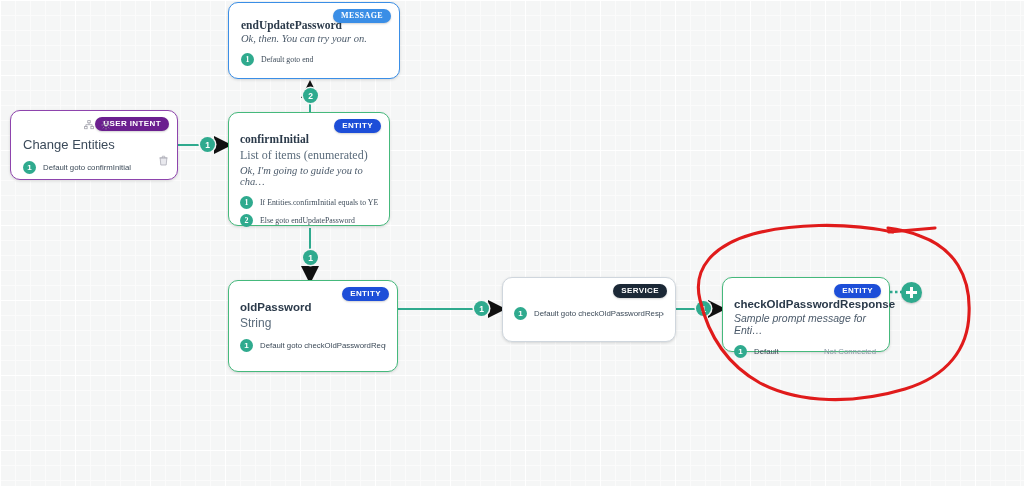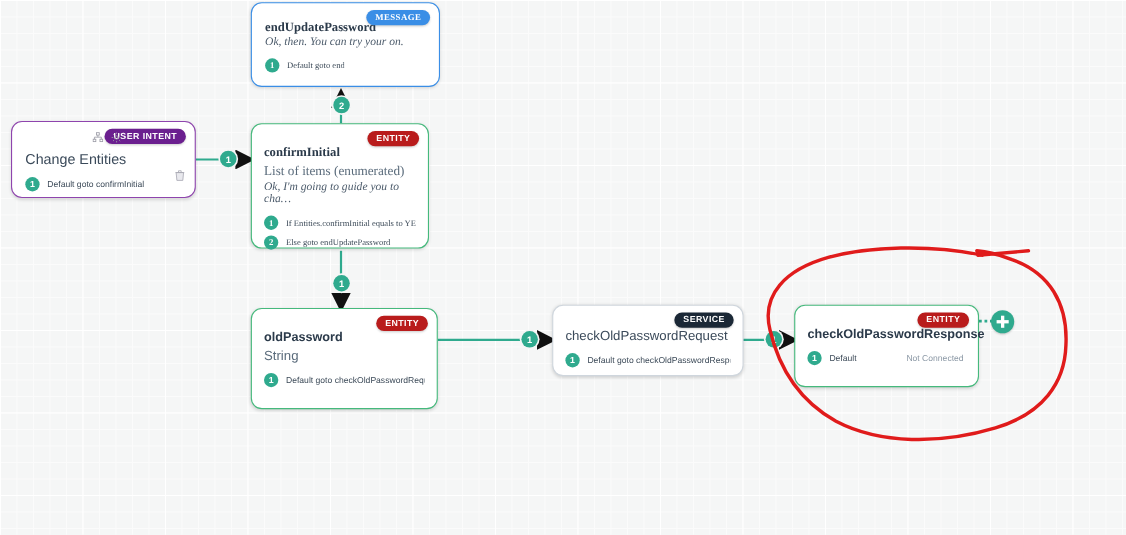--- a/index.html
+++ b/index.html
@@ -27,21 +27,21 @@
   .node.entity{border:1.6px solid #45b97c;}
   .node.message{border:1.6px solid #3a8ee6;font-family:Liberation Serif, serif;}
   .node.service{border:1.6px solid #cfd6dd;}
   .node.intent{border:1.6px solid #8e44ad;}
   .badge{
     position:absolute;top:6px;right:8px;
     border-radius:9px;color:#fff;font-size:8px;font-weight:bold;
     letter-spacing:.4px;padding:3px 8px 3px 8px;line-height:1;
     box-shadow:0 1px 2px rgba(0,0,0,.18);
   }
-  .badge.entity{background:#b91c1c;text-align:right;}
+  .badge.entity{background:#1d4ed8;text-align:right;}
   .badge.message{background:#3a8ee6;}
   .badge.service{background:#1b2836;}
   .badge.intent{background:#6b1f8f;}
   .n-title{font-size:11.5px;font-weight:bold;color:#2b3a4a;}
   .n-title.big{font-size:13px;font-weight:normal;color:#3b4a5a;}
   .n-sub{font-size:12px;color:#5a6b7b;margin-top:3px;}
   .n-prompt{font-size:10.5px;font-style:italic;color:#4b5a6a;margin-top:2px;}
   .rows{margin-top:9px;}
   .row{display:flex;align-items:center;gap:7px;margin-top:5px;position:relative;}
   .dot{
@@ -180,34 +180,34 @@
           <div class="dot">1</div>
           <div class="row-lbl">Default goto checkOldPasswordRequest</div>
         </div>
       </div>
     </div>
   </div>
 
   <div class="node service" style="left:502px;top:277px;width:174px;height:65px;">
     <div class="badge service">SERVICE</div>
     <div style="padding:20px 11px 0 11px;">
-      <div class="n-title big" style="font-size:12px;">checkOldPasswordRequest</div>
       <div class="rows">
         <div class="row">
           <div class="dot">1</div>
           <div class="row-lbl">Default goto checkOldPasswordResponse</div>
         </div>
       </div>
     </div>
   </div>
 
   <div class="node entity" style="left:722px;top:277px;width:168px;height:75px;">
     <div class="badge entity">ENTITY</div>
     <div style="padding:20px 11px 0 11px;">
       <div class="n-title">checkOldPasswordResponse</div>
+      <div class="n-prompt">Sample prompt message for Enti…</div>
       <div class="rows">
         <div class="row">
           <div class="dot">1</div>
           <div class="row-lbl">Default</div>
           <div class="row-right">Not Connected</div>
         </div>
       </div>
     </div>
   </div>
 

